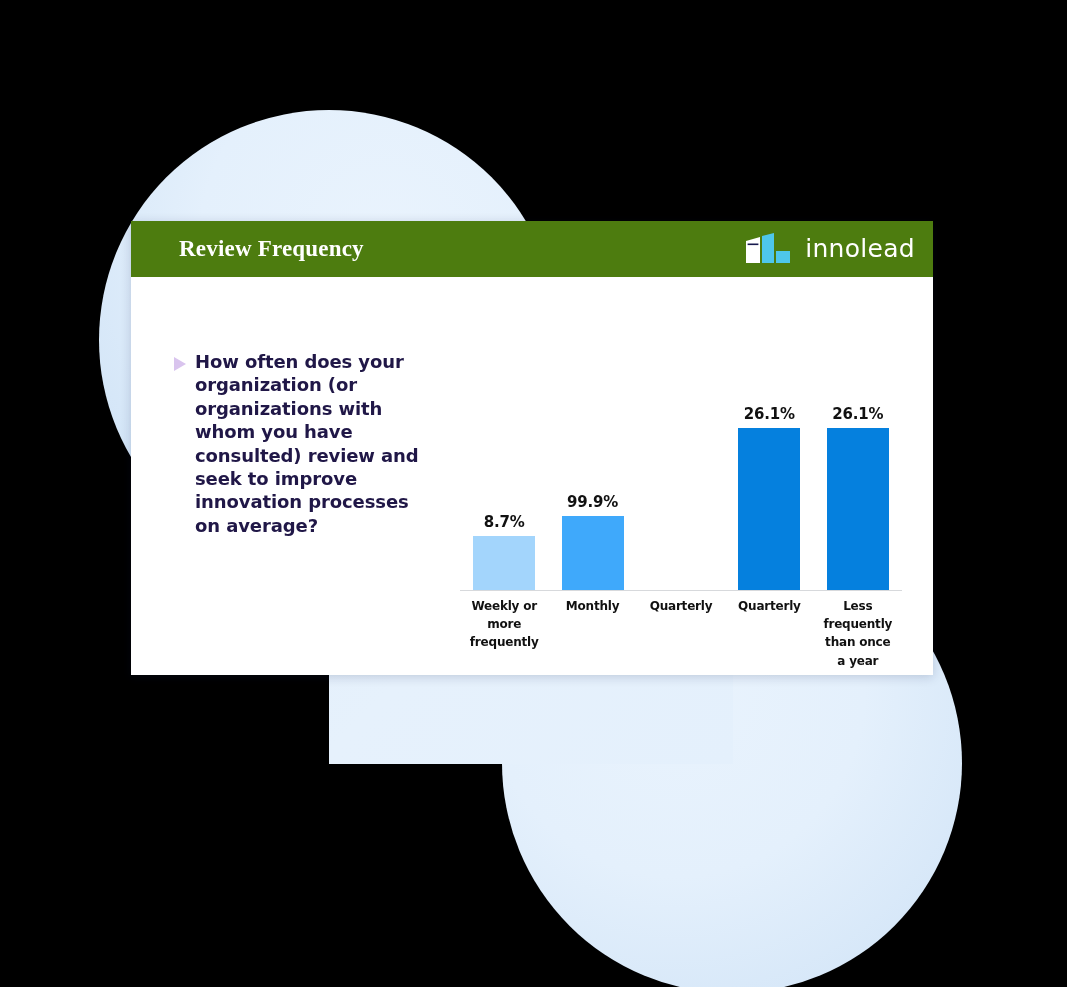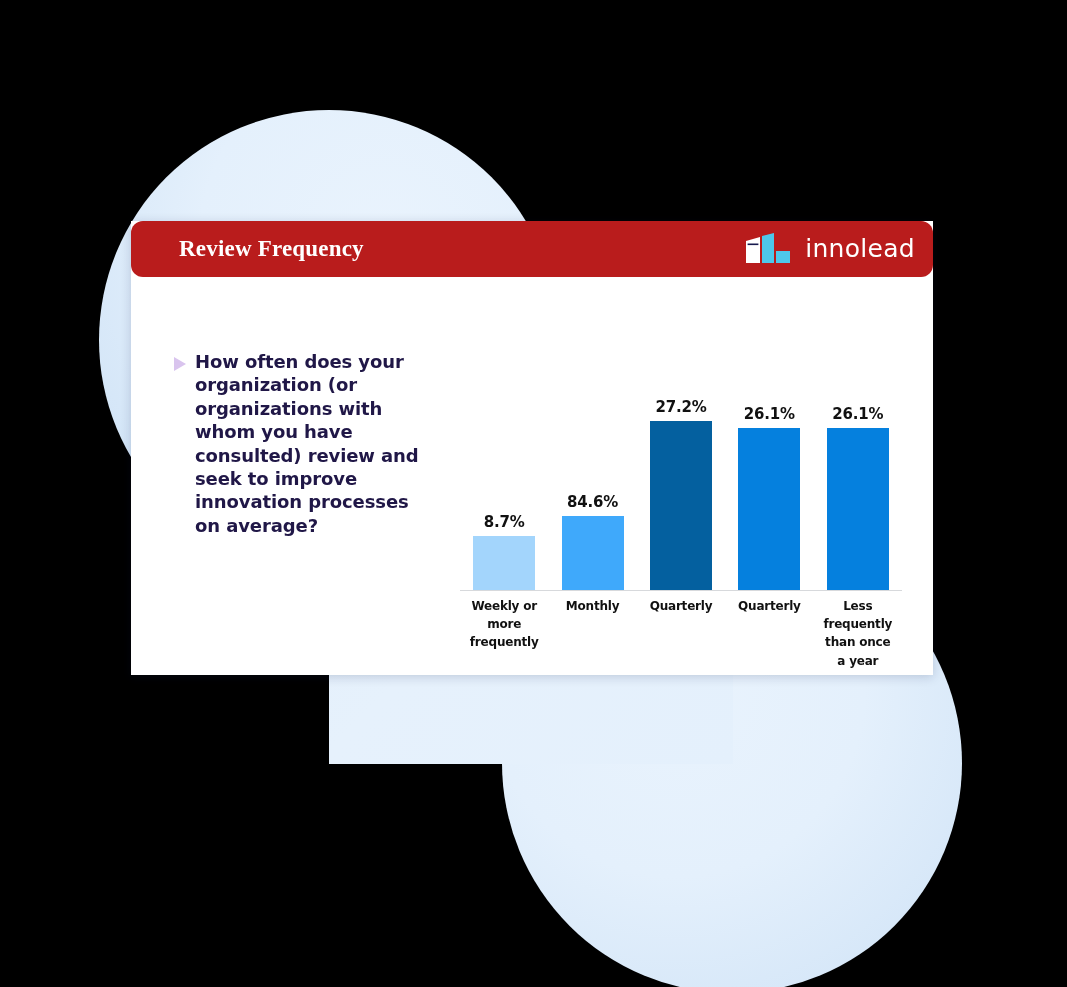--- a/index.html
+++ b/index.html
@@ -58,26 +58,25 @@
     width: 802px;
     height: 454px;
     background: #ffffff;
     box-shadow: 0 2px 10px rgba(18, 30, 70, 0.18);
   }
 
   
   #card-header {
     position: relative;
     height: 56px;
-    background: #b91c1c;
+    background: #4d7c0f;
     display: flex;
     align-items: center;
     justify-content: space-between;
     padding: 0 18px 0 48px;
-    border-radius: 12px;
   }
 
   #card-title {
     color: #ffffff;
     font-family: "Liberation Serif", serif;
     font-weight: bold;
     font-size: 23px;
     letter-spacing: 0.2px;
     white-space: nowrap;
   }
@@ -241,26 +240,22 @@
 
       <div id="chart">
         <div id="plot-area">
           <div id="axis-line" style="background: rgb(215, 217, 220);"></div>
 
         <div class="bar-slot" style="left: 13.2px; width: 62px;">
               <div class="bar-value">8.7%</div>
               <div class="bar-rect" style="height: 54px; background: rgb(163, 213, 252);"></div>
             </div>
             <div class="bar-slot" style="left: 101.6px; width: 62px;">
-              <div class="bar-value">84.6%</div>
+              <div class="bar-value">99.9%</div>
               <div class="bar-rect" style="height: 74px; background: rgb(63, 169, 251);"></div>
-            </div>
-            <div class="bar-slot" style="left: 190px; width: 62px;">
-              <div class="bar-value">27.2%</div>
-              <div class="bar-rect" style="height: 169px; background: rgb(4, 96, 159);"></div>
             </div>
             <div class="bar-slot" style="left: 278.4px; width: 62px;">
               <div class="bar-value">26.1%</div>
               <div class="bar-rect" style="height: 162px; background: rgb(5, 128, 222);"></div>
             </div>
             <div class="bar-slot" style="left: 366.8px; width: 62px;">
               <div class="bar-value">26.1%</div>
               <div class="bar-rect" style="height: 162px; background: rgb(5, 128, 222);"></div>
             </div>
           </div>

